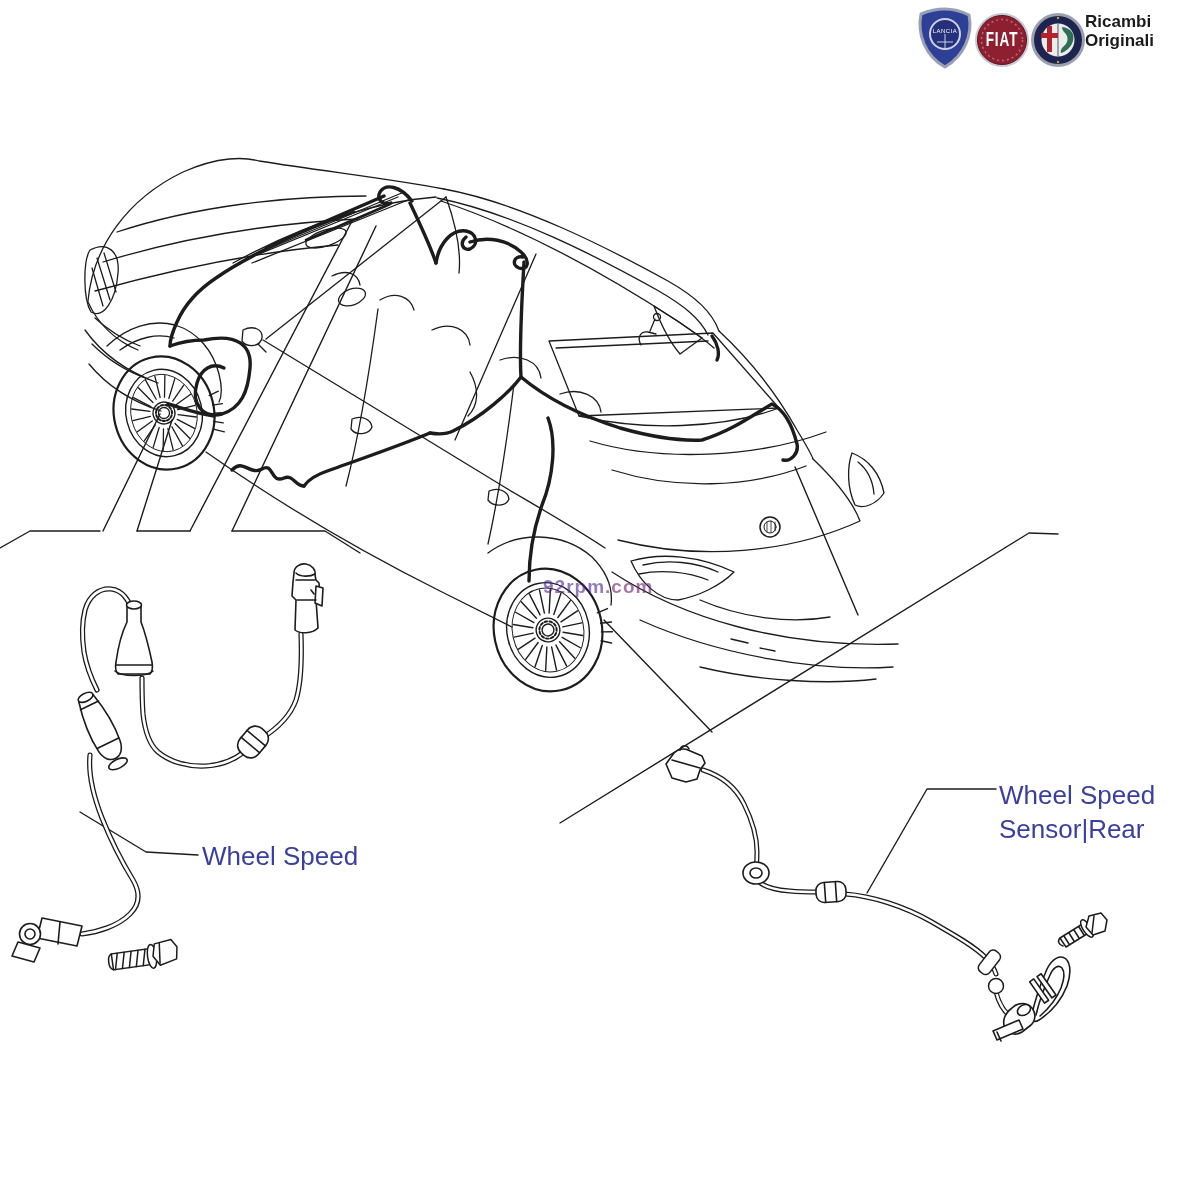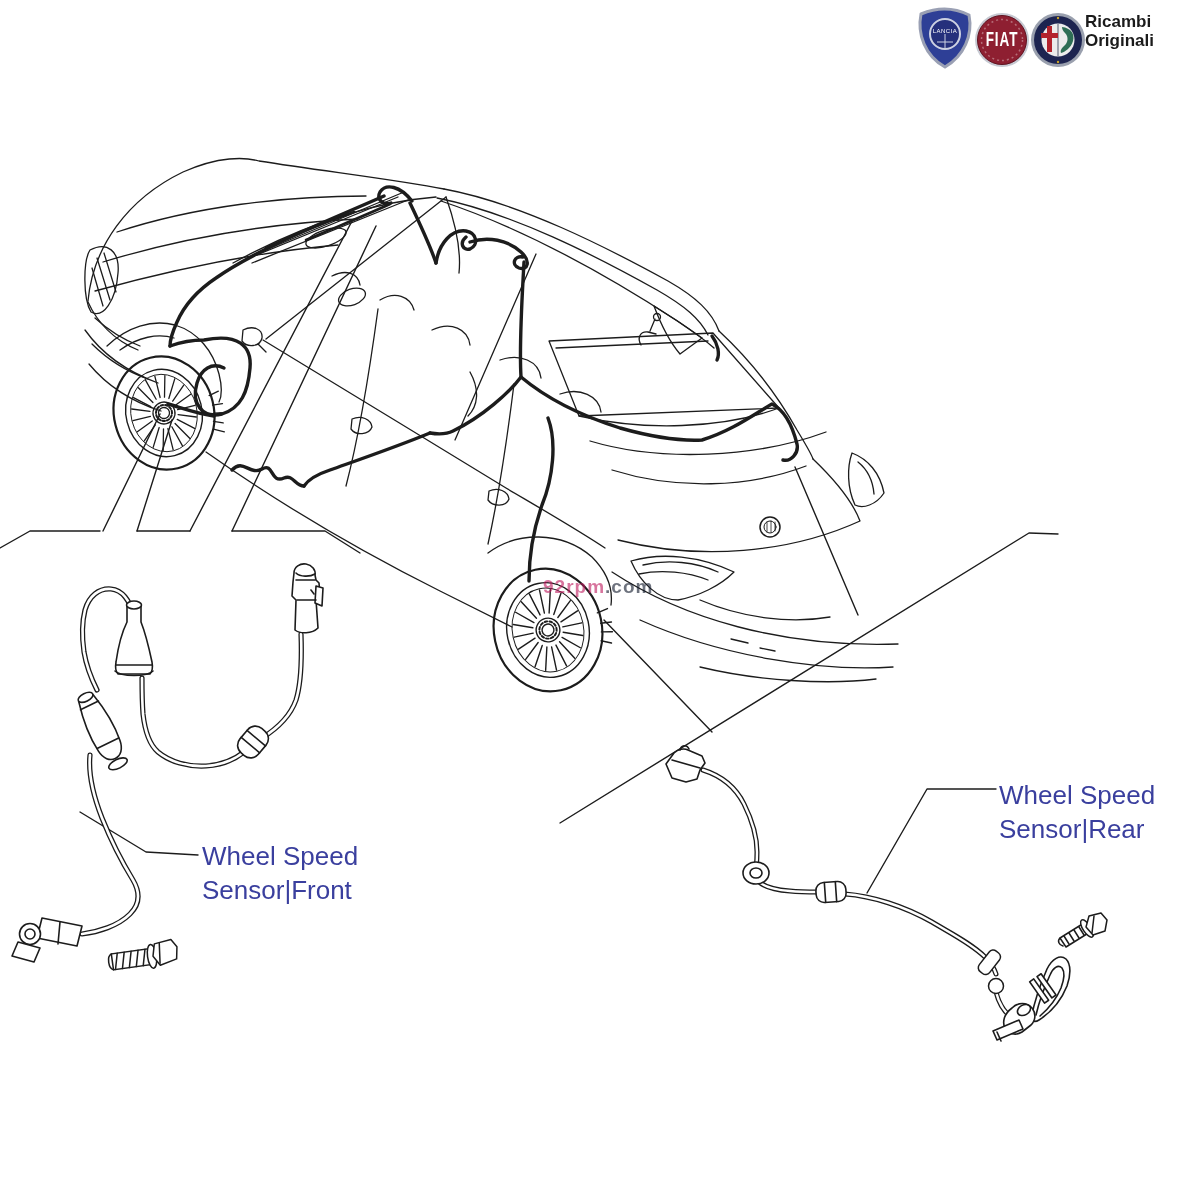--- a/index.html
+++ b/index.html
@@ -6,22 +6,22 @@
   .stage{position:relative;width:1190px;height:1182px;background:#ffffff;overflow:hidden;
          font-family:Liberation Sans, sans-serif;}
   .stage svg{position:absolute;left:0;top:0;}
   .brand-text{position:absolute;left:1085px;top:12px;font-size:17px;font-weight:700;
               color:#1b1b1b;line-height:1.12;letter-spacing:0px;}
   .callout-label{position:absolute;font-size:26px;font-weight:400;color:#3a3f9e;line-height:1.32;}
   .callout-label.front{left:202px;top:839px;width:200px;}
   .callout-label.rear{left:999px;top:778px;width:200px;}
   .watermark{position:absolute;left:543px;top:576px;font-size:19px;font-weight:700;
              letter-spacing:1px;opacity:.6;white-space:nowrap;}
-  .watermark .wm-a{color:#be185d;}
-  .watermark .wm-b{color:#0f172a;}
+  .watermark .wm-a{color:#4c1d95;}
+  .watermark .wm-b{color:#701a75;}
 </style>
 </head>
 <body>
 
 <div class="stage">
 
 <svg width="1190" height="1190" viewBox="0 0 1190 1190">
   <g fill="none" stroke="#1c1c1c" stroke-width="1.3" stroke-linecap="round" stroke-linejoin="round">
 
     <g>
@@ -282,21 +282,20 @@
   </g>
 </svg>
 
 <div class="brand-text">
   <div>Ricambi</div>
   <div>Originali</div>
 </div>
 
 <div class="callout-label front">
   <div>Wheel Speed</div>
-  <div>Sensor|Front</div>
 </div>
 
 <div class="callout-label rear">
   <div>Wheel Speed</div>
   <div>Sensor|Rear</div>
 </div>
 
 <div class="watermark">
   <span class="wm-a">92rpm</span><span class="wm-b">.com</span>
 </div>

